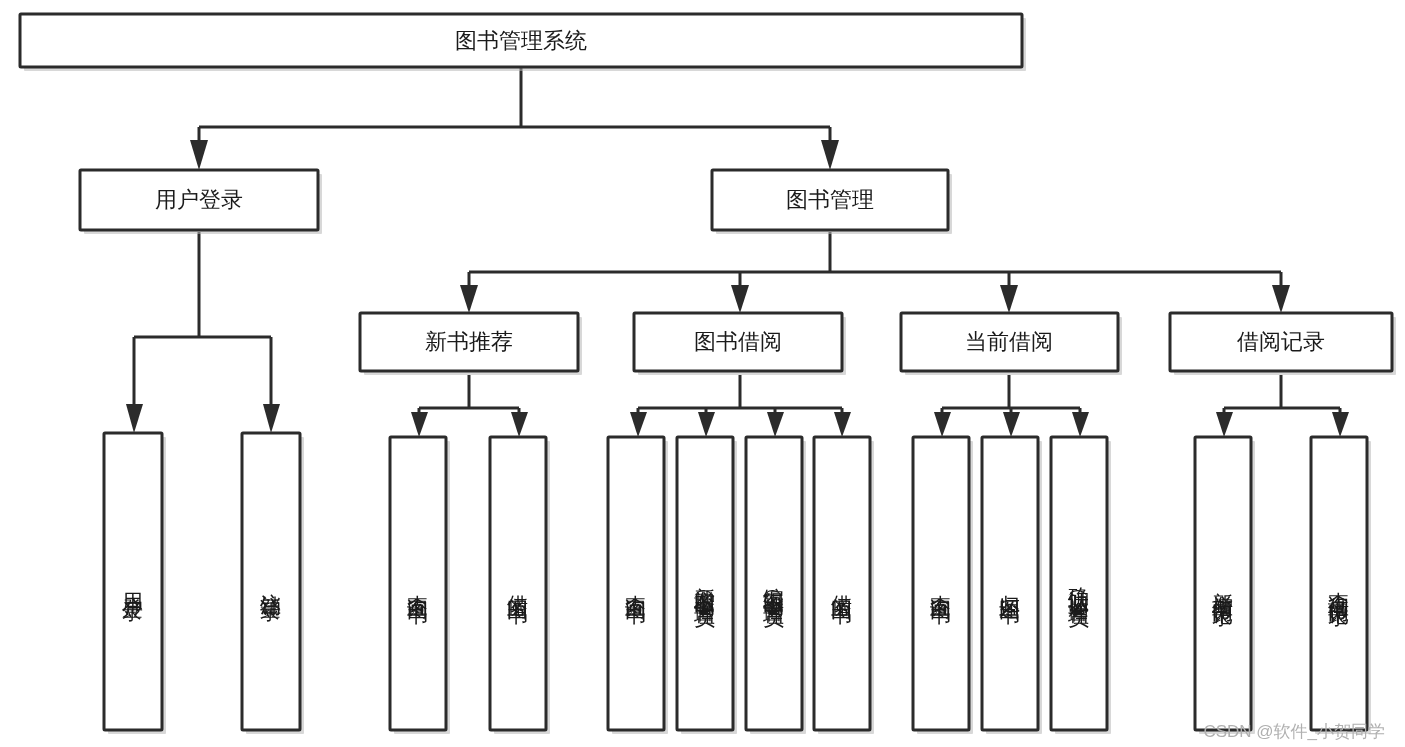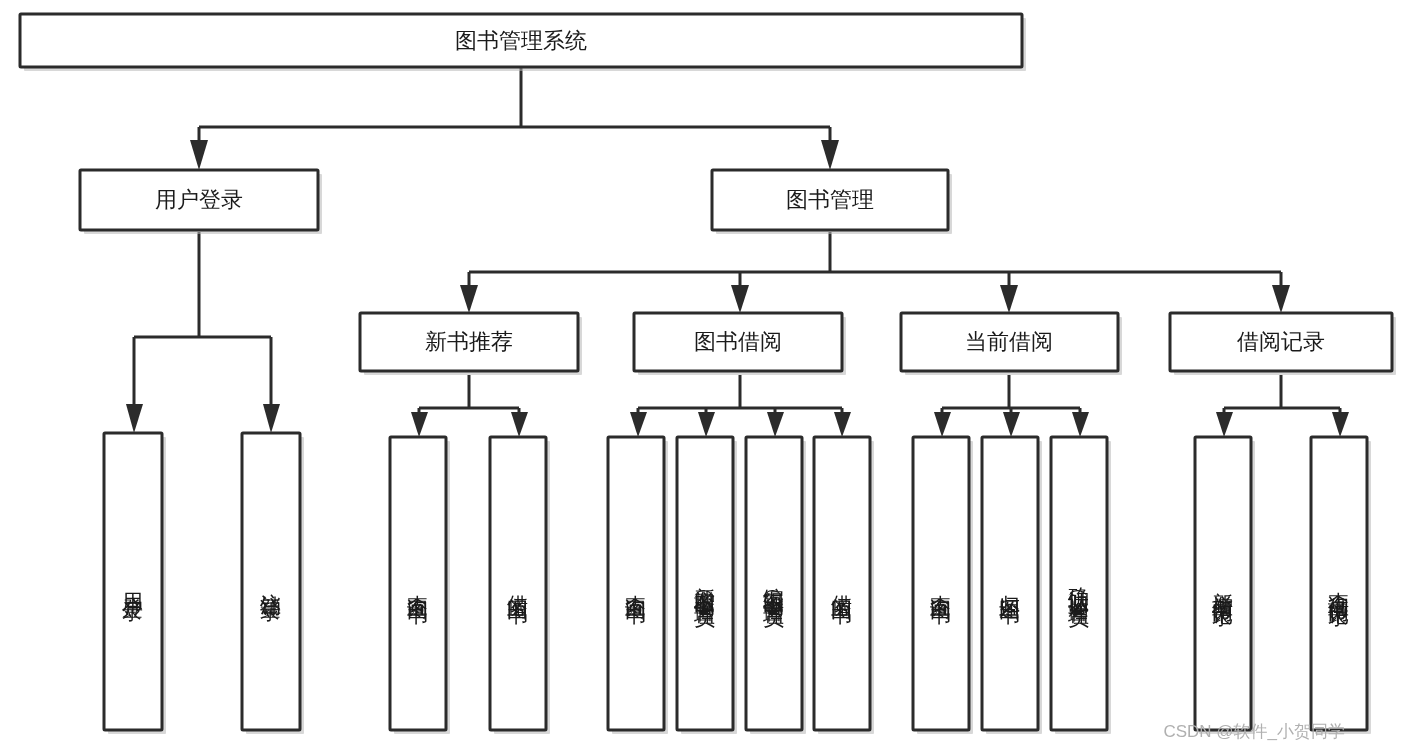--- a/index.html
+++ b/index.html
@@ -11,20 +11,21 @@
     width: 1405px;
     height: 747px;
     overflow: hidden;
     font-family: "Liberation Sans", "DejaVu Sans", sans-serif;
   }
   #diagram-root {
     position: relative;
     width: 1353px;
     height: 747px;
     background: #ffffff;
+    padding-left: 40px;
   }
   svg#flowchart {
     position: absolute;
     left: 0;
     top: 0;
     width: 1405px;
     height: 747px;
   }
   .node-box {
     fill: #ffffff;

